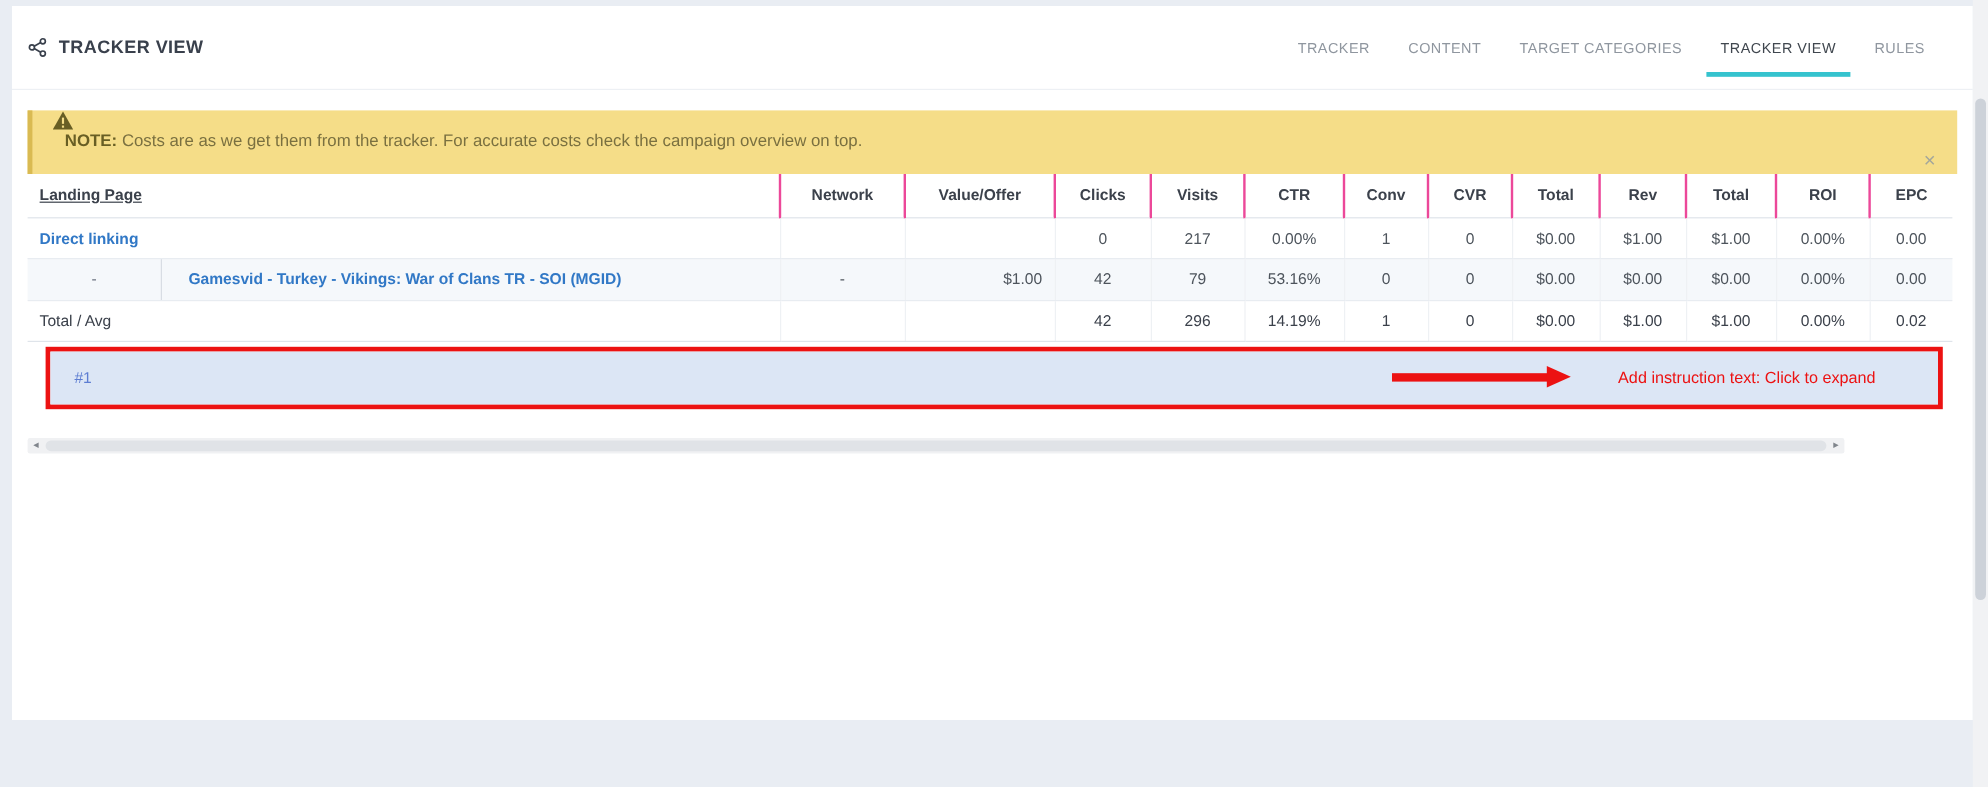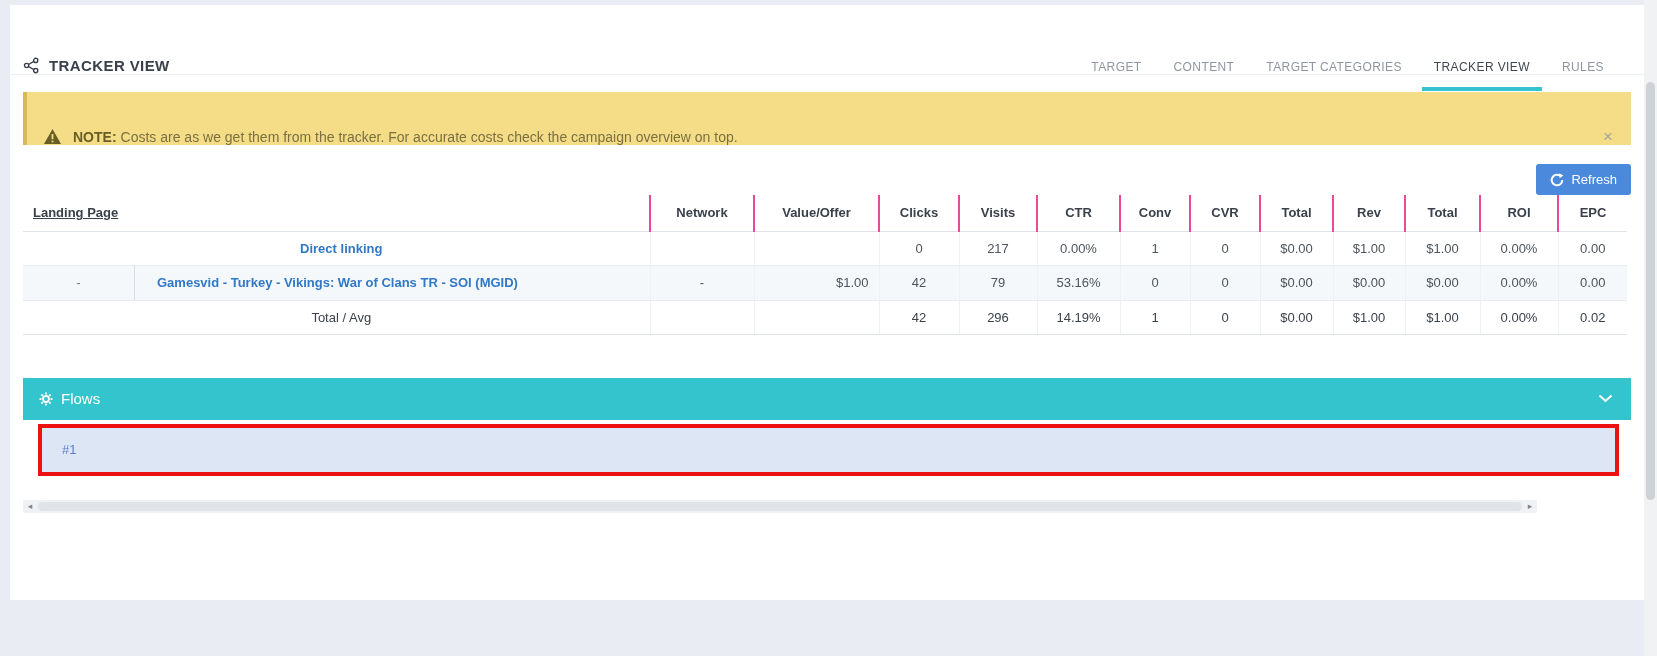--- a/index.html
+++ b/index.html
@@ -2,50 +2,50 @@
 <html><head>
 <meta charset="utf-8">
 <style>
   * { margin:0; padding:0; box-sizing:border-box; }
   html,body { width:1657px; height:656px; overflow:hidden;
     font-family:"Liberation Sans","DejaVu Sans",sans-serif;
     background:#e9edf3; }
   .card { position:absolute; left:10px; top:5px; width:1634px; height:595px; background:#ffffff; }
 
   
-  .topbar { height:70px; border-bottom:1px solid #edf0f4; display:flex; align-items:flex-end; padding:0 40px 0 13px; }
+  .topbar { height:70px; border-bottom:1px solid #edf0f4; display:flex; align-items:center; padding:0 40px 0 13px; }
   .title-wrap { display:flex; align-items:center; gap:9px; }
   .page-title { font-size:15px; font-weight:bold; letter-spacing:.4px; color:#39404c; }
   .tabs { margin-left:auto; display:flex; align-items:center; gap:32px; }
   .tab { position:relative; font-size:12px; letter-spacing:.4px; color:#8f969f; cursor:pointer; }
   .tab.active { color:#40474f; }
   .tab.active::after { content:""; position:absolute; left:-12px; right:-12px; bottom:-17px; height:4px; background:#35c3ce; }
 
   
   .note { margin:17px 13px 0 13px; height:53px; background:#f5dd88; border-left:4px solid #d9ba52;
-    display:flex; align-items:flex-end; padding:0 18px 0 16px; }
+    display:flex; align-items:flex-start; padding:0 18px 0 16px;flex-direction:column; }
   .note-text { font-size:14px; color:#7a7040; margin-left:11px; }
   .note-label { font-weight:bold; color:#685e24; margin-right:4px; }
   .note-close { margin-left:auto; font-size:17px; color:#a3a69b; cursor:pointer; line-height:1; }
 
   
   .refresh-row { margin:19px 13px 0 13px; display:flex; justify-content:flex-end; }
   .btn-refresh { height:31px; background:#4a89dc; border:none; border-radius:3px; color:#fff;
     font-size:13px; font-family:inherit; display:flex; align-items:center; gap:7px; padding:0 14px; cursor:pointer; }
 
   
   .lp-caption { margin:8px 0 0 13px; width:627px; height:30px; background:#56575a; color:#fff;
     font-weight:bold; font-size:13px; line-height:30px; padding-left:10px; }
   table.lp { margin-left:13px; width:1604px; border-collapse:collapse; table-layout:fixed; }
   table.lp th { height:36px; font-size:13px; font-weight:bold; color:#3b414b; text-align:center;
     border-bottom:1px solid #dfe4ea; border-left:2px solid #ec4899; background:#fff; }
   table.lp th:first-child { text-align:left; padding-left:10px; border-left:none;text-decoration:underline; }
   table.lp td { height:34px; font-size:13px; color:#4d545c; text-align:center;
     border-bottom:1px solid #e8ecf1; border-left:1px solid #eef1f4; }
-  table.lp td:first-child { text-align:center; border-left:none;margin-top:10px; }
+  table.lp td:first-child { text-align:left; border-left:none;margin-top:10px; }
   .lp-link { color:#3178c6; font-weight:bold; text-decoration:none; cursor:pointer; }
   td.c-name { padding-left:10px; }
   td.c-voffer { text-align:right !important; padding-right:10px; }
   tr.subrow td { background:#f5f8fb; }
   td.sub-cell { padding-left:0 !important; }
   .subwrap { display:flex; align-items:stretch; height:34px; }
   .sub-dash { width:112px; display:flex; align-items:center; justify-content:center;
     color:#6b7280; border-right:1px solid #d8dde4; }
   .subwrap .lp-link { display:flex; align-items:center; padding-left:22px; }
   tr.totalrow td { font-weight:normal; color:#3b414b; border-bottom:1px solid #dfe4ea; }
@@ -90,21 +90,21 @@
             <circle cx="3.6" cy="8.5" r="2.1"></circle>
             <circle cx="12.7" cy="13.6" r="2.1"></circle>
             <line x1="5.5" y1="7.5" x2="10.9" y2="4.4"></line>
             <line x1="5.5" y1="9.5" x2="10.9" y2="12.6"></line>
           </g>
         </svg>
       </span>
       <span class="page-title">TRACKER VIEW</span>
     </div>
     <div class="tabs">
-      <span class="tab">TARGET</span>
+      <span class="tab">TRACKER</span>
       <span class="tab">CONTENT</span>
       <span class="tab">TARGET CATEGORIES</span>
       <span class="tab active">TRACKER VIEW</span>
       <span class="tab">RULES</span>
     </div>
   </div>
 
   <div class="note">
     <span>
       <svg width="19" height="17" viewBox="0 0 19 17">
@@ -112,31 +112,20 @@
         <rect x="8.6" y="6" width="1.8" height="5.2" fill="#f5dd88"></rect>
         <rect x="8.6" y="12.6" width="1.8" height="1.8" fill="#f5dd88"></rect>
       </svg>
     </span>
     <span class="note-text">
       <span class="note-label">NOTE:</span><span>Costs are as we get them from the tracker. For accurate costs check the campaign overview on top.</span>
     </span>
     <span class="note-close">×</span>
   </div>
 
-  <div class="refresh-row">
-    <button class="btn-refresh">
-      <span>
-        <svg width="14" height="14" viewBox="0 0 14 14">
-          <path d="M12.3 7 A5.3 5.3 0 1 1 10.6 3.1" fill="none" stroke="#ffffff" stroke-width="2"></path>
-          <polygon points="9.2,0.2 13.4,2.4 9.6,5.2" fill="#ffffff"></polygon>
-        </svg>
-      </span>
-      <span>Refresh</span>
-    </button>
-  </div>
 
   <table class="lp">
     <colgroup>
       <col style="width:627px">
         <col style="width:104px">
         <col style="width:125px">
         <col style="width:80px">
       <col style="width:78px">
         <col style="width:83px">
         <col style="width:70px">
@@ -211,47 +200,28 @@
         <td>0</td>
         <td>$0.00</td>
         <td>$1.00</td>
         <td>$1.00</td>
         <td>0.00%</td>
         <td>0.02</td>
       </tr>
     </tbody>
   </table>
 
-  <div class="flows-header">
-    <span>
-      <svg width="14" height="14" viewBox="0 0 14 14">
-        <g stroke="#ffffff" stroke-width="1.8" fill="none">
-          <circle cx="7" cy="7" r="3"></circle>
-          <line x1="7" y1="0.5" x2="7" y2="2.5"></line>
-            <line x1="7" y1="11.5" x2="7" y2="13.5"></line>
-          <line x1="0.5" y1="7" x2="2.5" y2="7"></line>
-            <line x1="11.5" y1="7" x2="13.5" y2="7"></line>
-          <line x1="2.4" y1="2.4" x2="3.8" y2="3.8"></line>
-            <line x1="10.2" y1="10.2" x2="11.6" y2="11.6"></line>
-          <line x1="2.4" y1="11.6" x2="3.8" y2="10.2"></line>
-            <line x1="10.2" y1="3.8" x2="11.6" y2="2.4"></line>
-        </g>
-      </svg>
-    </span>
-    <span class="flows-title">Flows</span>
-    <span class="flows-chevron">
-      <svg width="15" height="9" viewBox="0 0 15 9">
-        <polyline points="1.5,1.5 7.5,7 13.5,1.5" fill="none" stroke="#ffffff" stroke-width="2"></polyline>
-      </svg>
-    </span>
-  </div>
   <div class="flows-body">
     <div class="annotation-box">
       <div class="flow-row">
         <span class="flow-label">#1</span>
+        <span class="ann-right">
+          <span class="ann-arrow"></span>
+          <span class="ann-text">Add instruction text: Click to expand</span>
+        </span>
       </div>
     </div>
   </div>
 
   <div class="hscroll">
     <span class="hs-arrow">◂</span>
     <span class="hs-thumb"></span>
     <span class="hs-arrow">▸</span>
   </div>
 

